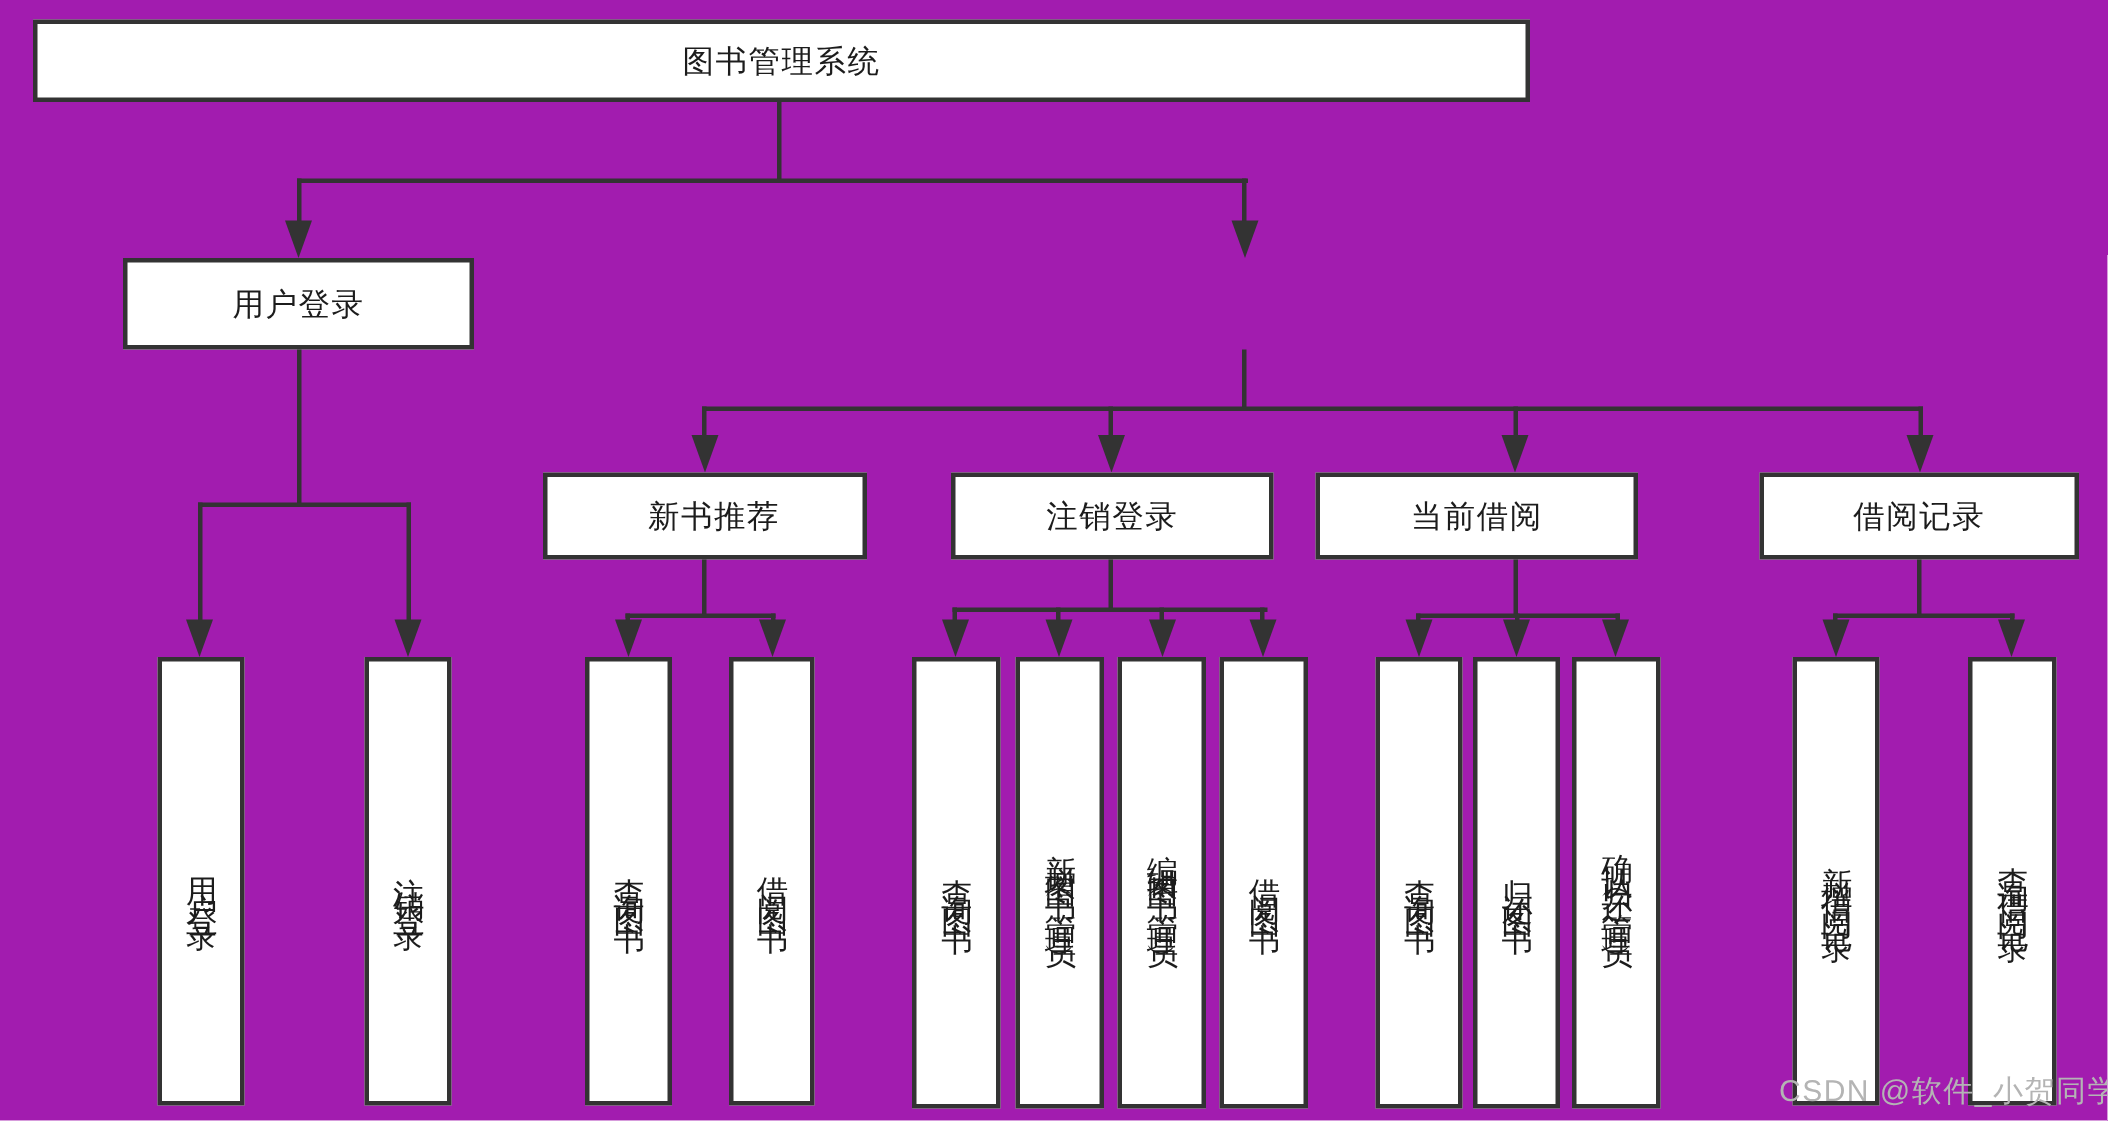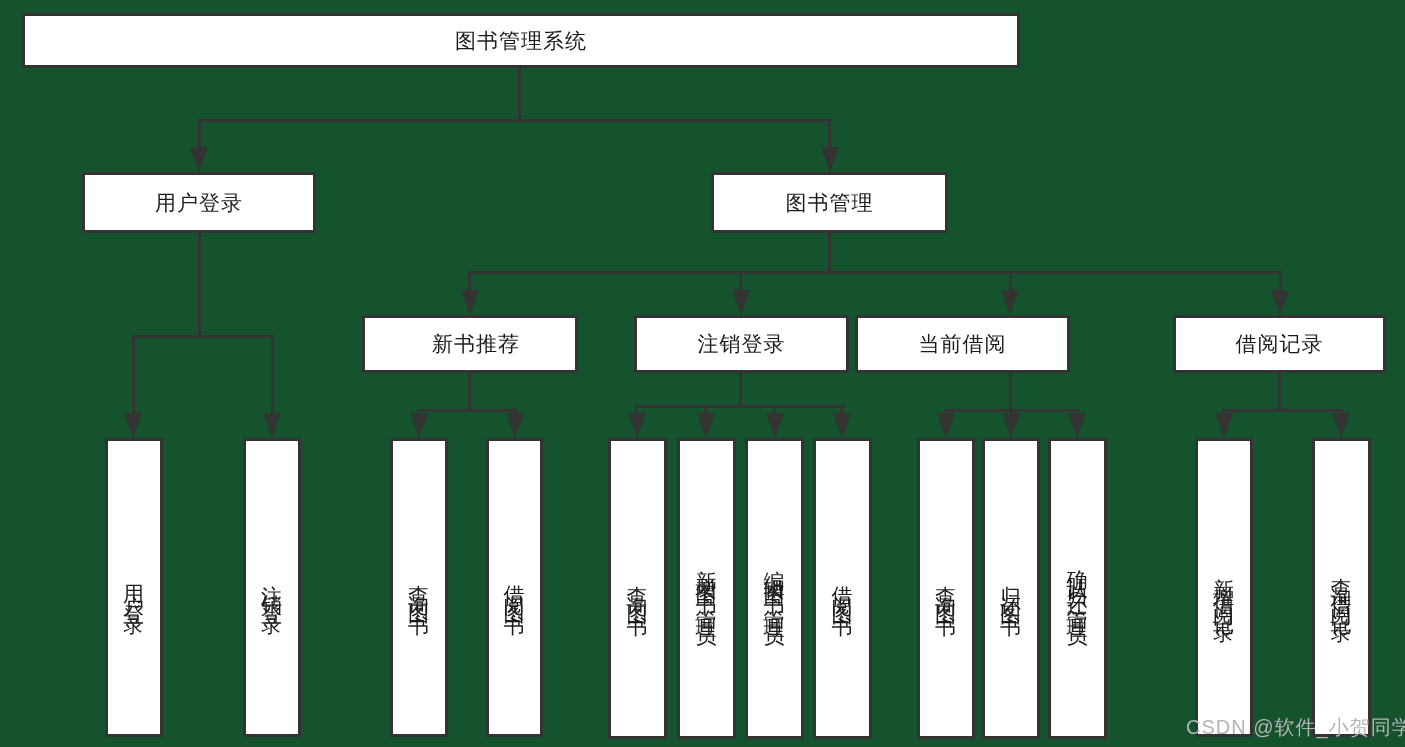--- a/index.html
+++ b/index.html
@@ -5,21 +5,21 @@
   html, body {
     margin: 0;
     padding: 0;
     background: #ffffff;
     font-family: "Liberation Sans", sans-serif;
   }
   #canvas {
     position: relative;
     width: 1405px;
     height: 747px;
-    background: #14532d;
+    background: #a21caf;
     overflow: hidden;
   }
   .box {
     position: absolute;
     box-sizing: border-box;
     background: #ffffff;
     border: 3px solid #333333;
     display: flex;
     align-items: center;
     justify-content: center;
@@ -73,23 +73,20 @@
   <div class="vline" style="left:518px; top:68px; height:52px;"></div>
   <div class="hline" style="left:198px; top:119px; width:634px;"></div>
   <div class="vline" style="left:198px; top:119px; height:33px;"></div>
   <div class="vline" style="left:828px; top:119px; height:33px;"></div>
   <div class="arrow" style="left:190px; top:147px;"></div>
   <div class="arrow" style="left:821px; top:147px;"></div>
 
   <div class="box" style="left:82px; top:172px; width:234px; height:61px;">
     <span>用户登录</span>
   </div>
-  <div class="box" style="left:711px; top:172px; width:237px; height:61px;">
-    <span>图书管理</span>
-  </div>
 
   <div class="vline" style="left:198px; top:233px; height:104px;"></div>
   <div class="hline" style="left:132px; top:335px; width:142px;"></div>
   <div class="vline" style="left:132px; top:335px; height:83px;"></div>
   <div class="vline" style="left:271px; top:335px; height:83px;"></div>
   <div class="arrow" style="left:124px; top:413px;"></div>
   <div class="arrow" style="left:263px; top:413px;"></div>
 
   <div class="vline" style="left:828px; top:233px; height:41px;"></div>
   <div class="hline" style="left:468px; top:271px; width:814px;"></div>
@@ -101,21 +98,21 @@
   <div class="arrow" style="left:732px; top:290px;"></div>
   <div class="arrow" style="left:1001px; top:290px;"></div>
   <div class="arrow" style="left:1271px; top:290px;"></div>
 
   <div class="box" style="left:362px; top:315px; width:216px; height:58px;padding-left:12px;">
     <span>新书推荐</span>
   </div>
   <div class="box" style="left:634px; top:315px; width:215px; height:58px;">
     <span>注销登录</span>
   </div>
-  <div class="box" style="left:855px; top:315px; width:215px; height:58px;">
+  <div class="box" style="left:877px; top:315px; width:215px; height:58px;">
     <span>当前借阅</span>
   </div>
   <div class="box" style="left:1173px; top:315px; width:213px; height:58px;">
     <span>借阅记录</span>
   </div>
 
   <div class="vline" style="left:468px; top:373px; height:39px;"></div>
   <div class="hline" style="left:417px; top:409px; width:100px;"></div>
   <div class="vline" style="left:417px; top:409px; height:10px;"></div>
   <div class="vline" style="left:514px; top:409px; height:10px;"></div>

